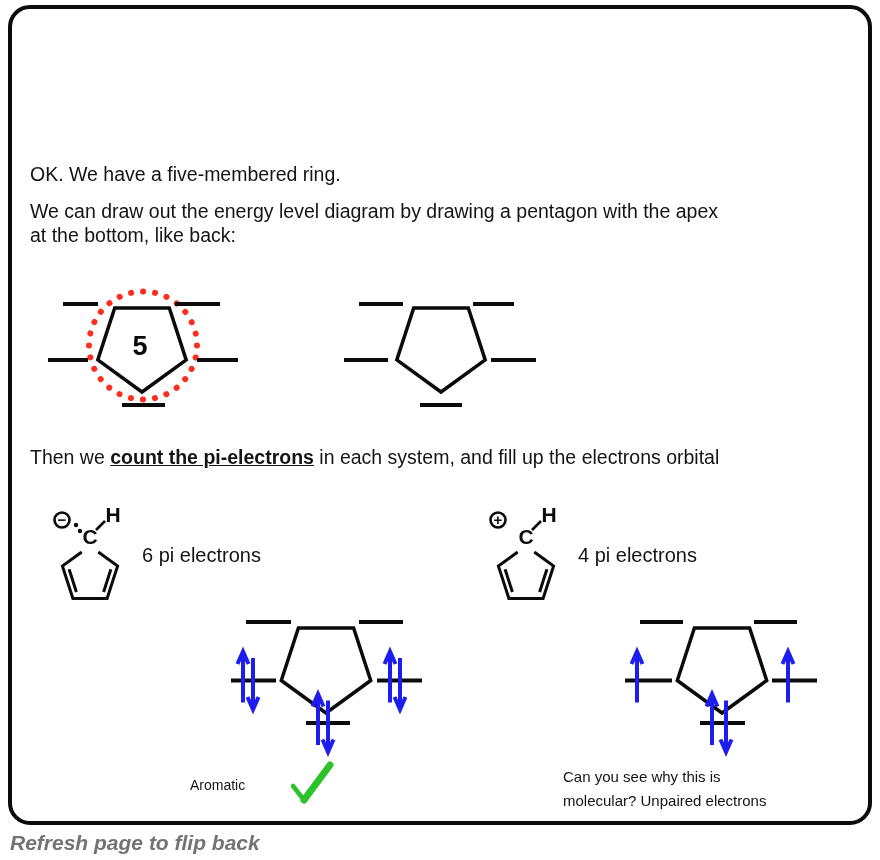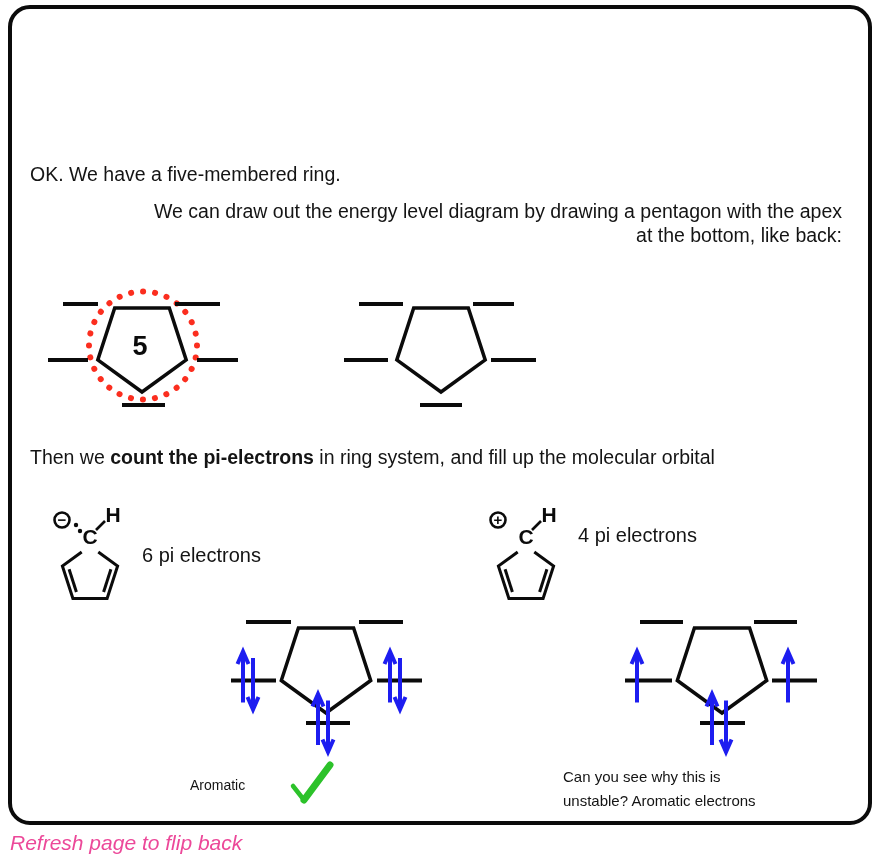--- a/index.html
+++ b/index.html
@@ -1,38 +1,38 @@
 <!DOCTYPE html>
 <html><head>
 <meta charset="utf-8">
 <style>
   html,body{margin:0;padding:0;background:#ffffff;}
   .stage{position:relative;width:880px;height:860px;background:#ffffff;
          font-family:"Liberation Sans", sans-serif;color:#111;overflow:hidden;}
   .card{position:absolute;left:8px;top:5px;width:856px;height:812px;
         border:4px solid #0b0b0b;border-radius:22px;background:#fff;box-sizing:content-box;}
   .t{position:absolute;margin:0;font-size:19.5px;line-height:23.5px;color:#141414;}
-  .b{font-weight:700;}
+  .b{font-weight:700;text-decoration:underline;}
   .abs{position:absolute;}
   .cap{position:absolute;font-size:20px;color:#141414;}
-  .footer-text{position:absolute;font-size:21px;color:#ec4899;}
+  .footer-text{position:absolute;font-size:21px;color:#737373;font-weight:bold;}
   .italic{font-style:italic;}
   svg{position:absolute;overflow:visible;}
   svg text{font-family:"Liberation Sans", sans-serif;}
 </style>
 </head>
 <body>
 
 <div class="stage">
 
   <div class="card"></div>
 
   <p class="t" style="left:30px;top:163px;">OK. We have a five-membered ring.</p>
 
-  <p class="t" style="left:30px;top:200px;width:812px;text-align:right;">
+  <p class="t" style="left:30px;top:200px;width:812px;">
     <span>We can draw out the energy level diagram by drawing a pentagon with the apex</span><br>
     <span>at the bottom, like back:</span>
   </p>
 
   <svg class="abs" style="left:30px;top:278px;" width="230" height="144" viewBox="0 0 230 144">
     <circle cx="113" cy="67.5" r="54" fill="none" stroke="#fb2e1f" stroke-width="6" stroke-dasharray="0.1 12" stroke-linecap="round"></circle>
     <polygon points="84.7,29.9 139.3,29.9 156.2,81.9 112,114 67.8,81.9" fill="#fff" stroke="#0b0b0b" stroke-width="3.5"></polygon>
     <g stroke="#0b0b0b" stroke-width="4">
       <line x1="33" y1="26" x2="68" y2="26"></line>
       <line x1="145" y1="26" x2="190" y2="26"></line>
@@ -48,21 +48,21 @@
     <g stroke="#0b0b0b" stroke-width="4">
       <line x1="29" y1="26" x2="73" y2="26"></line>
       <line x1="143" y1="26" x2="184" y2="26"></line>
       <line x1="14" y1="82" x2="58" y2="82"></line>
       <line x1="161" y1="82" x2="206" y2="82"></line>
       <line x1="90" y1="127" x2="132" y2="127"></line>
     </g>
   </svg>
 
   <p class="t" style="left:30px;top:446px;width:812px;">
-    <span>Then we </span><span class="b">count the pi-electrons</span><span> in ring system, and fill up the molecular orbital</span><br>
+    <span>Then we </span><span class="b">count the pi-electrons</span><span> in each system, and fill up the electrons orbital</span><br>
   </p>
 
   <svg class="abs" style="left:40px;top:498px;" width="115" height="108" viewBox="0 0 115 108">
     <circle cx="22" cy="22" r="7.5" fill="none" stroke="#0b0b0b" stroke-width="2.6"></circle>
     <text x="22" y="27" text-anchor="middle" font-size="15" font-weight="700" fill="#0b0b0b">−</text>
     <circle cx="36" cy="27" r="2.2" fill="#0b0b0b"></circle>
     <circle cx="40" cy="33" r="2.2" fill="#0b0b0b"></circle>
     <text x="50" y="46" text-anchor="middle" font-size="21" font-weight="700" fill="#0b0b0b">C</text>
     <text x="73" y="24" text-anchor="middle" font-size="21" font-weight="700" fill="#0b0b0b">H</text>
     <line x1="56" y1="32" x2="65" y2="23" stroke="#0b0b0b" stroke-width="2.6"></line>
@@ -75,21 +75,21 @@
   <svg class="abs" style="left:476px;top:498px;" width="115" height="108" viewBox="0 0 115 108">
     <circle cx="22" cy="22" r="7.5" fill="none" stroke="#0b0b0b" stroke-width="2.6"></circle>
     <text x="22" y="27" text-anchor="middle" font-size="15" font-weight="700" fill="#0b0b0b">+</text>
     <text x="50" y="46" text-anchor="middle" font-size="21" font-weight="700" fill="#0b0b0b">C</text>
     <text x="73" y="24" text-anchor="middle" font-size="21" font-weight="700" fill="#0b0b0b">H</text>
     <line x1="56" y1="32" x2="65" y2="23" stroke="#0b0b0b" stroke-width="2.6"></line>
     <path d="M41.7,54 L22.4,68 L32.9,100.5 L67.1,100.5 L77.6,68 L58.3,54" fill="none" stroke="#0b0b0b" stroke-width="3"></path>
     <line x1="29.1" y1="71.3" x2="36.4" y2="94" stroke="#0b0b0b" stroke-width="3"></line>
     <line x1="70.9" y1="71.3" x2="63.6" y2="94" stroke="#0b0b0b" stroke-width="3"></line>
   </svg>
-  <div class="cap" style="left:578px;top:524px;">4 pi electrons</div>
+  <div class="cap" style="left:578px;top:544px;">4 pi electrons</div>
 
   <svg class="abs" style="left:220px;top:608px;" width="215" height="150" viewBox="0 0 215 150">
     <polygon points="78.4,20 133.6,20 150.7,72.5 106,105 61.3,72.5" fill="none" stroke="#0b0b0b" stroke-width="3.5"></polygon>
     <g stroke="#0b0b0b" stroke-width="4">
       <line x1="26" y1="14" x2="71" y2="14"></line>
       <line x1="139" y1="14" x2="183" y2="14"></line>
       <line x1="11" y1="72.5" x2="56" y2="72.5"></line>
       <line x1="157" y1="72.5" x2="202" y2="72.5"></line>
       <line x1="86" y1="115" x2="130" y2="115"></line>
     </g>
@@ -143,18 +143,18 @@
   </svg>
 
   <div class="cap" style="left:190px;top:777px;font-size:14px;">Aromatic</div>
   <svg class="abs" style="left:287px;top:760px;" width="48" height="48" viewBox="0 0 48 48">
     <path d="M6,26 L17,40" stroke="#2cc22a" stroke-width="4.5" stroke-linecap="round" fill="none"></path>
     <path d="M17,40 L43,5" stroke="#2cc22a" stroke-width="7" stroke-linecap="round" fill="none"></path>
   </svg>
 
   <div class="cap" style="left:563px;top:765px;font-size:15px;line-height:24px;">
     <span>Can you see why this is</span><br>
-    <span>unstable? Aromatic electrons</span>
+    <span>molecular? Unpaired electrons</span>
   </div>
 
   <div class="footer-text italic" style="left:10px;top:831px;">Refresh page to flip back</div>
 
 </div>
 
 </body></html>

